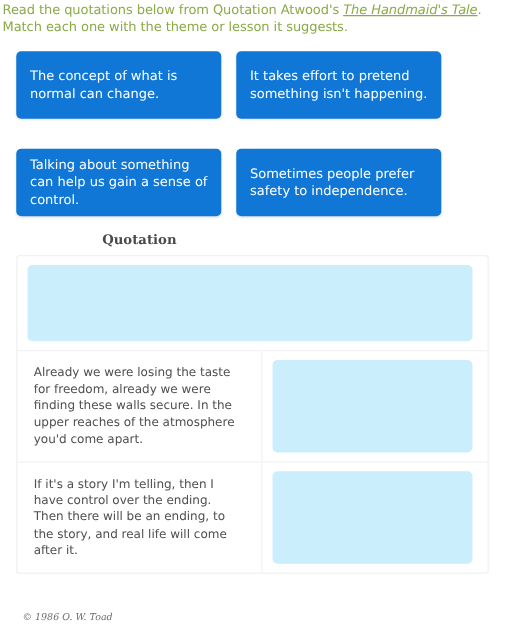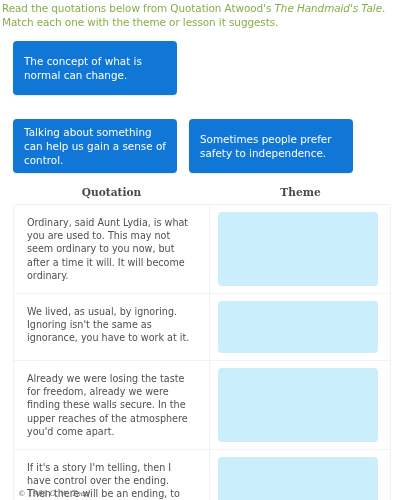--- a/index.html
+++ b/index.html
@@ -21,20 +21,21 @@
     left: 2px;
     top: 1px;
     width: 402px;
     font-size: 10.4px;
     line-height: 14px;
     color: #8aab48;
     letter-spacing: -0.05px;
   }
   #instruction .title-italic {
     font-style: italic;
+    text-decoration: underline;
   }
 
   
   #options {
     position: absolute;
     left: 13px;
     top: 41px;
     width: 340px;
     height: 132px;
   }
@@ -64,20 +65,21 @@
   #match-table {
     position: absolute;
     left: 13px;
     top: 186px;
     width: 378px;
   }
   .table-head {
     display: flex;
     height: 18px;
     align-items: flex-start;
+    flex-direction: column;
   }
   .th {
     font-family: "DejaVu Serif", "Liberation Serif", serif;
     font-size: 10.6px;
     font-weight: bold;
     color: #4a4a4a;
     text-align: center;
   }
   .th-quotation { width: 197px; }
   .th-theme { width: 181px; }
@@ -139,49 +141,44 @@
 <body>
 
 <div id="instruction">
   <span>Read the quotations below from Quotation Atwood's </span><span class="title-italic">The Handmaid's Tale</span><span>. Match each one with the theme or lesson it suggests.</span>
 </div>
 
 <div id="options">
   <div class="option-tile col-a row-1">
     <span>The concept of what is normal can change.</span>
   </div>
+  <div class="option-tile col-b row-1">
+    <span>It takes effort to pretend something isn't happening.</span>
+  </div>
   <div class="option-tile col-a row-2">
     <span>Talking about something can help us gain a sense of control.</span>
   </div>
   <div class="option-tile col-b row-2">
     <span>Sometimes people prefer safety to independence.</span>
   </div>
 </div>
 
 <div id="match-table">
   <div class="table-head">
     <div class="th th-quotation">Quotation</div>
-    <div class="th th-theme">Theme</div>
   </div>
 
   <div class="table-body">
 
     <div class="row row-h1">
-      <div class="cell-quote">Ordinary, said Aunt Lydia, is what you are used to. This may not seem ordinary to you now, but after a time it will. It will become ordinary.</div>
       <div class="cell-drop">
         <div class="dropzone"></div>
       </div>
     </div>
 
-    <div class="row row-h2">
-      <div class="cell-quote">We lived, as usual, by ignoring. Ignoring isn't the same as ignorance, you have to work at it.</div>
-      <div class="cell-drop">
-        <div class="dropzone"></div>
-      </div>
-    </div>
 
     <div class="row row-h3">
       <div class="cell-quote">Already we were losing the taste for freedom, already we were finding these walls secure. In the upper reaches of the atmosphere you'd come apart.</div>
       <div class="cell-drop">
         <div class="dropzone"></div>
       </div>
     </div>
 
     <div class="row row-h4">
       <div class="cell-quote">If it's a story I'm telling, then I have control over the ending. Then there will be an ending, to the story, and real life will come after it.</div>

